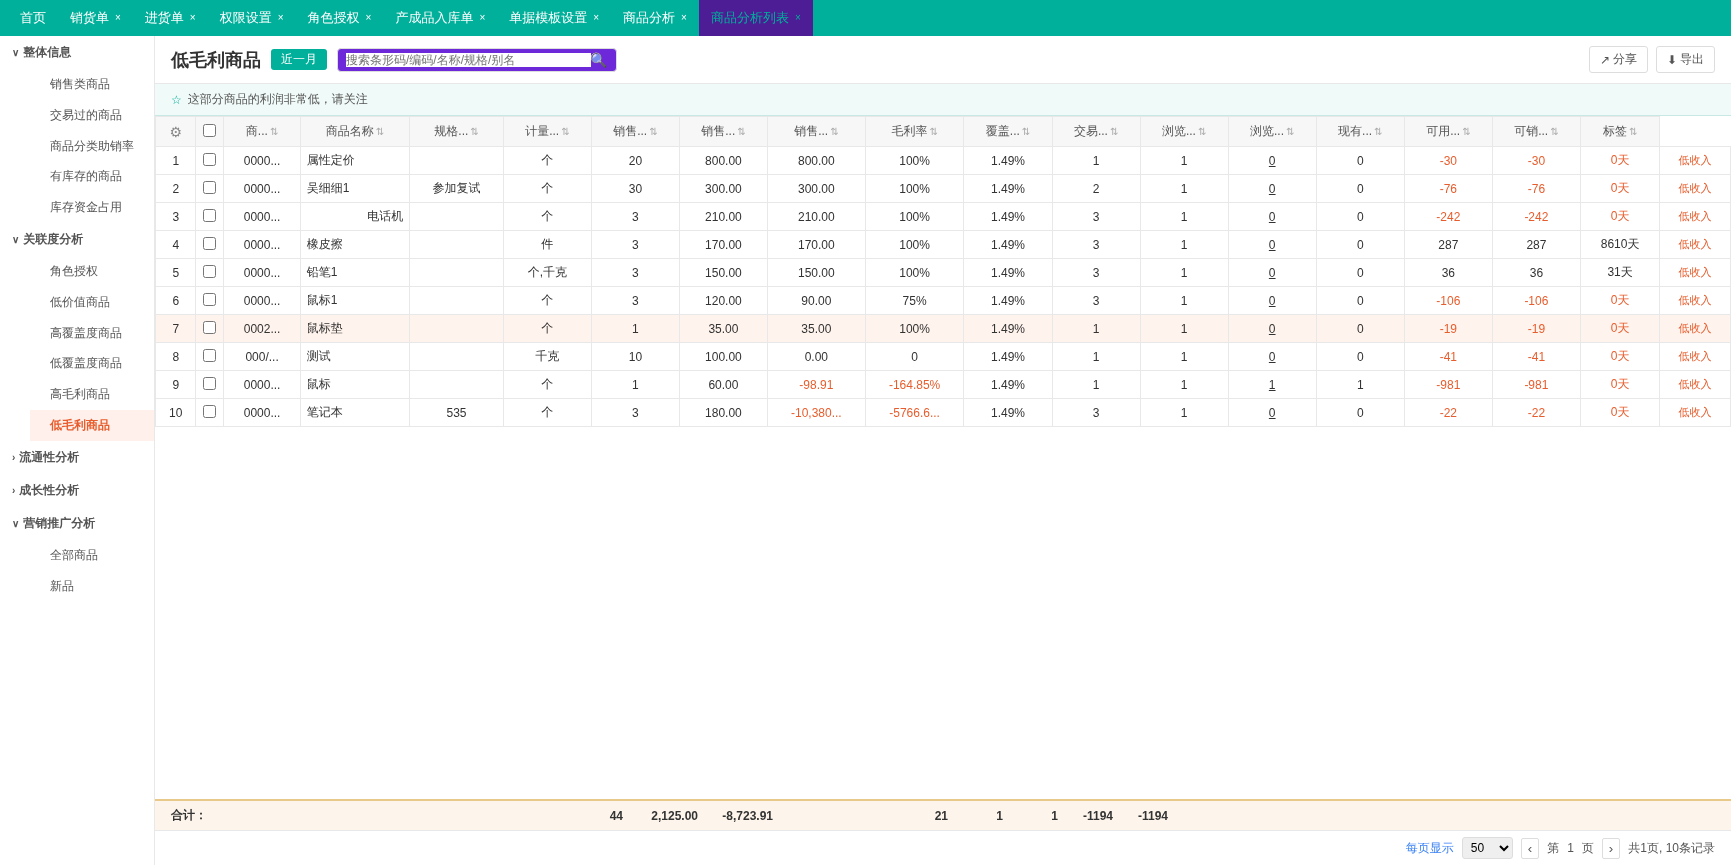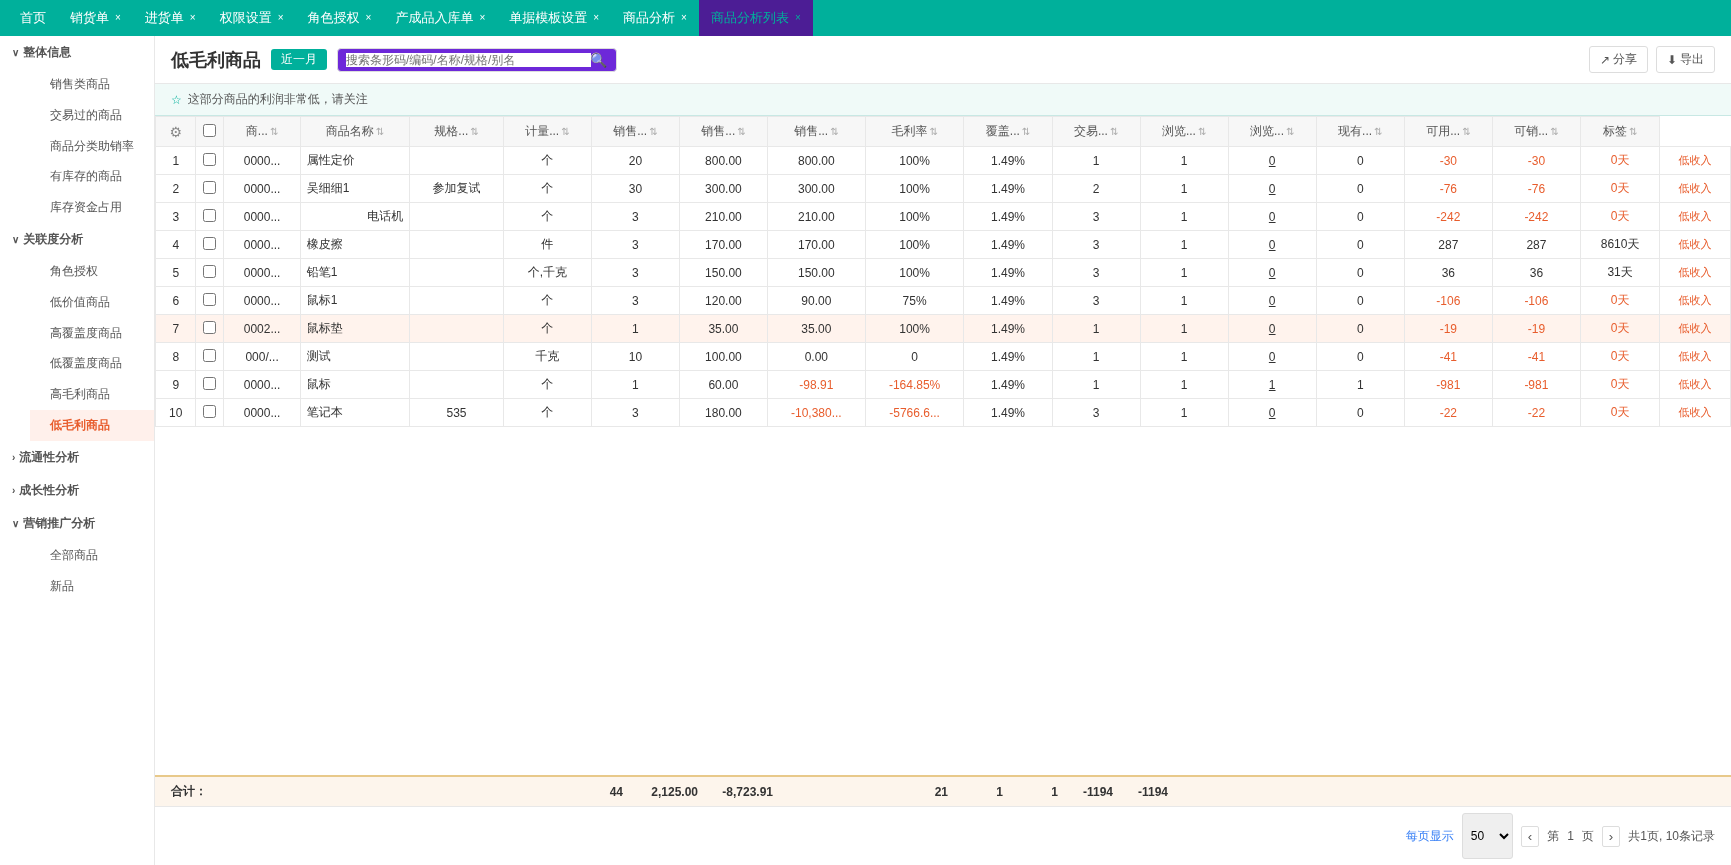--- a/index.html
+++ b/index.html
@@ -82,21 +82,21 @@
     }
     .footer-label { width: 60px; }
     .footer-cells { display: flex; flex: 1; gap: 0; }
     .footer-cell { text-align: right; padding: 0 6px; min-width: 80px; }
 
     
     .pagination-bar {
       background: #fff; border-top: 1px solid #e8e8e8; padding: 6px 16px; display: flex; align-items: center; justify-content: flex-end; gap: 8px; font-size: 12px;
     }
     .page-size-label { color: #3b82f6; }
-    .page-size-select { border: 1px solid #ddd; border-radius: 3px; padding: 14px 4px; font-size: 12px; }
+    .page-size-select { border: 1px solid #ddd; border-radius: 3px; padding: 2px 4px; font-size: 12px; }
     .page-nav-btn { border: 1px solid #ddd; background: #fff; padding: 2px 6px; cursor: pointer; border-radius: 2px; color: #555; }
     .page-info { color: #555; }
     .total-info { color: #555; }
     .settings-icon { font-size: 14px; color: #888; cursor: pointer; }
   </style>
 </head>
 <body>
 
 <nav class="top-nav">
   <div class="nav-item">首页</div>

